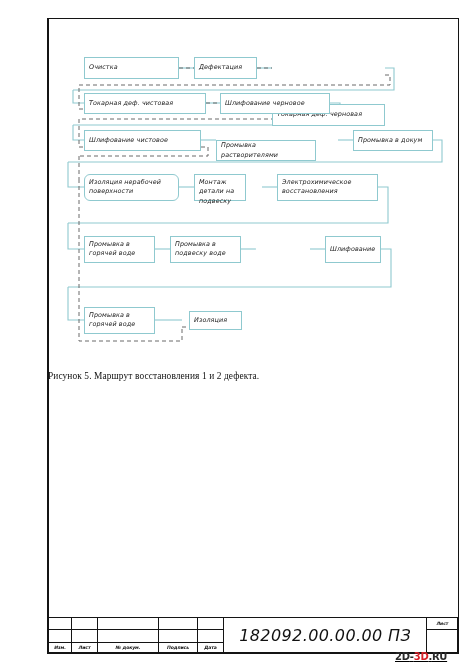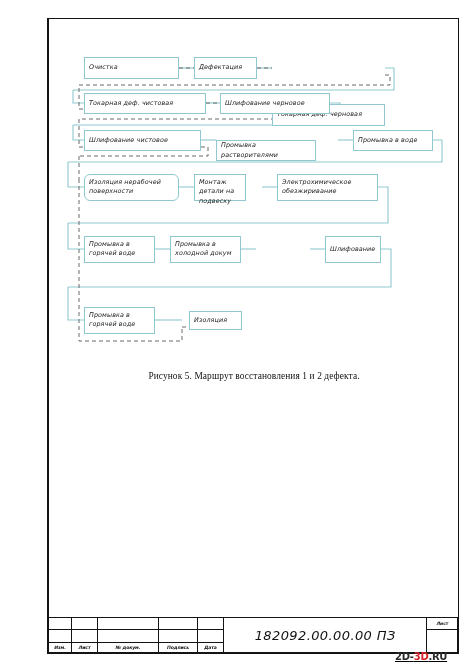--- a/index.html
+++ b/index.html
@@ -13,30 +13,30 @@
   
   #diagram{position:absolute;left:0;top:0;width:412px;height:350px;}
   #diagram svg{position:absolute;left:0;top:0;}
 
   .node{position:absolute;box-sizing:border-box;border:1.1px solid #8fc9cf;background:#ffffff;
         font-family:"DejaVu Sans",sans-serif;font-style:italic;font-size:6.4px;color:#1a1a1a;
         line-height:1.45;padding:3px 4px;letter-spacing:.1px;}
   .node.c{display:flex;align-items:center;}
 
   
-  #fig-caption{position:absolute;left:0;top:352px;width:412px;text-align:center;
+  #fig-caption{position:absolute;left:0;top:352px;width:412px;
                font-family:"Liberation Serif",serif;font-size:9.4px;color:#111;letter-spacing:.1px;}
 
   
   #stamp{position:absolute;left:0;bottom:0;width:410.4px;height:36px;}
   #stamp table{border-collapse:collapse;width:100%;height:100%;table-layout:fixed;}
   #stamp td{border:1px solid #141414;padding:0;margin:0;}
   .s-lbl{font-family:"DejaVu Sans",sans-serif;font-style:italic;font-weight:bold;
          font-size:4.6px;text-align:center;color:#111;letter-spacing:-.1px;}
-  #doc-code{font-family:"DejaVu Sans",sans-serif;font-style:italic;font-size:13px;
+  #doc-code{font-family:"DejaVu Sans",sans-serif;font-style:italic;font-size:16px;
             text-align:center;color:#111;letter-spacing:.4px;}
   .s-list{font-family:"DejaVu Sans",sans-serif;font-style:italic;font-weight:bold;
           font-size:4.4px;text-align:center;color:#111;}
 
   
   #watermark{position:absolute;left:395px;top:651px;font-family:"DejaVu Sans",sans-serif;
              font-weight:bold;font-size:10px;letter-spacing:-.3px;text-decoration:underline;}
   #watermark .wm-b{color:#2b2b2b;}
   #watermark .wm-r{color:#d8232a;}
 </style>
@@ -126,38 +126,38 @@
       <span>Шлифование черновое</span>
     </div>
 
     <div class="node c" style="left:36px;top:111px;width:117px;height:21px;">
       <span>Шлифование чистовое</span>
     </div>
     <div class="node c" style="left:168px;top:121px;width:100px;height:21px;">
       <span>Промывка растворителями</span>
     </div>
     <div class="node c" style="left:305px;top:111px;width:80px;height:21px;">
-      <span>Промывка в воде</span>
+      <span>Промывка в докум</span>
     </div>
 
     <div class="node" style="left:36px;top:155px;width:95px;height:27px;border-radius:6px;">
       <span>Изоляция нерабочей поверхности</span>
     </div>
     <div class="node" style="left:146px;top:155px;width:52px;height:27px;">
       <span>Монтаж детали на подвеску</span>
     </div>
     <div class="node" style="left:229px;top:155px;width:101px;height:27px;">
-      <span>Электрохимическое обезжиривание</span>
+      <span>Электрохимическое восстановления</span>
     </div>
 
     <div class="node" style="left:36px;top:217px;width:71px;height:27px;">
       <span>Промывка в горячей воде</span>
     </div>
     <div class="node" style="left:122px;top:217px;width:71px;height:27px;">
-      <span>Промывка в холодной докум</span>
+      <span>Промывка в подвеску воде</span>
     </div>
     <div class="node c" style="left:277px;top:217px;width:56px;height:27px;">
       <span>Шлифование</span>
     </div>
 
     <div class="node" style="left:36px;top:288px;width:71px;height:27px;">
       <span>Промывка в горячей воде</span>
     </div>
     <div class="node c" style="left:141px;top:292px;width:53px;height:19px;">
       <span>Изоляция</span>

